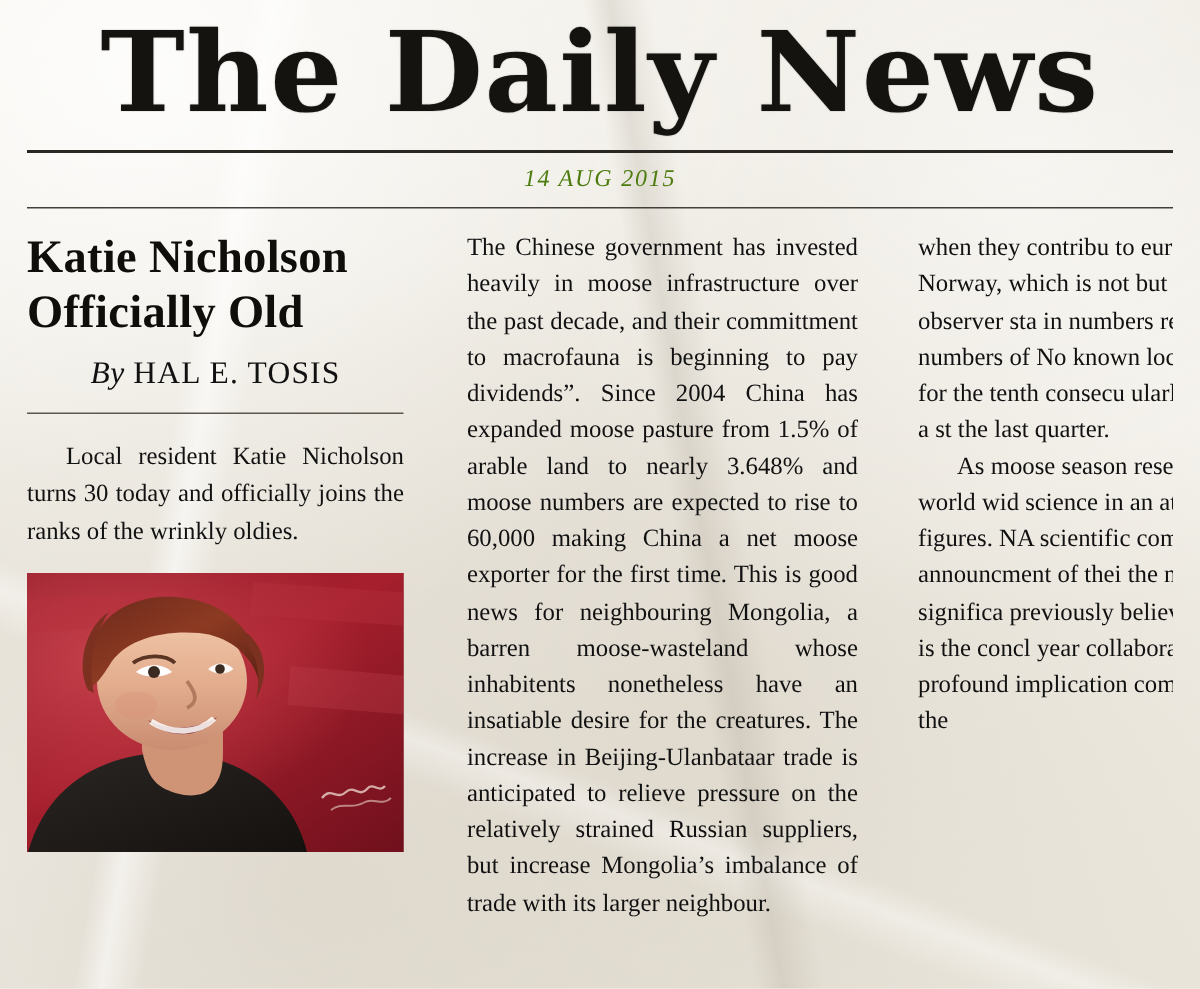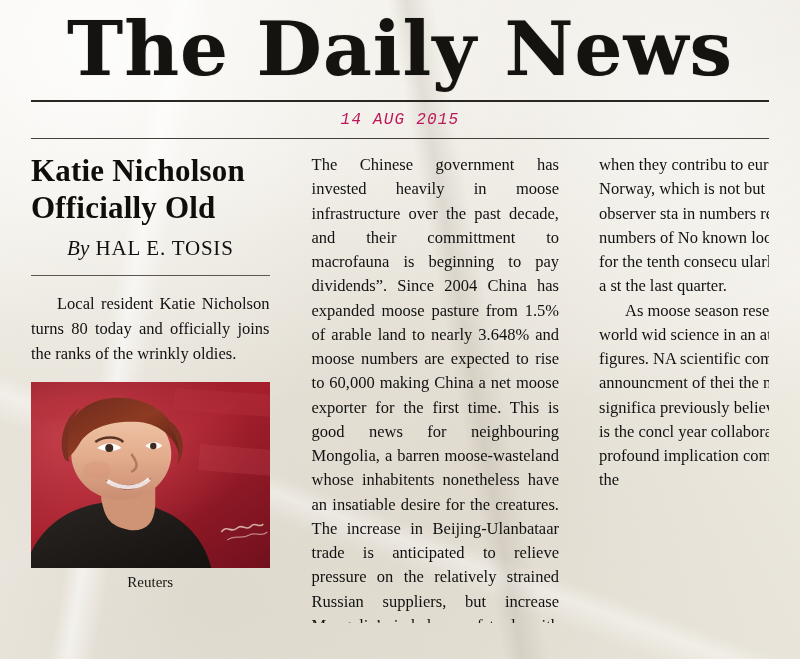--- a/index.html
+++ b/index.html
@@ -34,21 +34,21 @@
       linear-gradient(100deg, rgba(255,255,255,0) 18%, rgba(255,255,255,0.55) 20%, rgba(255,255,255,0) 23%),
       linear-gradient(80deg, rgba(180,172,158,0) 55%, rgba(180,172,158,0.28) 57%, rgba(180,172,158,0) 60%),
       linear-gradient(200deg, rgba(255,255,255,0) 70%, rgba(255,255,255,0.4) 72%, rgba(255,255,255,0) 75%);
     pointer-events: none;
   }
   .sheet {
     position: relative;
     width: 800px;
     height: 587px;
     box-sizing: border-box;
-    padding: 0 31px;
+    padding: 0 18px;
   }
 
   
   .masthead {
     text-align: center;
     padding-top: 12px;
   }
   .masthead-title {
     font-family: "DejaVu Serif", "Liberation Serif", serif;
     font-weight: 700;
@@ -63,26 +63,26 @@
   .rule-thick {
     border-top: 2px solid #2a2722;
     margin: 14px 0 0 0;
   }
   .rule-thin {
     border-top: 1px solid #43403a;
     margin: 0;
   }
   .dateline {
     text-align: center;
-    font-family: Liberation Mono, monospace;
+    font-family: Liberation Serif, serif;
     font-style: italic;
     font-size: 16px;
     letter-spacing: 1.2px;
     padding: 9px 0 9px 0;
-    color: #be185d;
+    color: #4d7c0f;
   }
 
   
   .columns {
     display: flex;
     gap: 0;
     padding-top: 14px;
     height: 470px;
     overflow: hidden;
   }
@@ -189,21 +189,21 @@
 
     <div class="col col-1">
       <h1 class="headline">Katie Nicholson Officially Old</h1>
 
       <div class="byline">
         <span class="by">By</span>
         <span class="author">HAL E. TOSIS</span>
       </div>
       <div class="byline-rule"></div>
 
-      <p class="lede">Local resident Katie Nicholson turns 80 today and officially joins the ranks of the wrinkly oldies.</p>
+      <p class="lede">Local resident Katie Nicholson turns 30 today and officially joins the ranks of the wrinkly oldies.</p>
 
       <div class="photo-wrap">
         <svg class="photo" viewBox="0 0 290 186" preserveAspectRatio="xMidYMid slice">
           <defs>
             <linearGradient id="bgRed" x1="0" y1="0" x2="1" y2="1">
               <stop offset="0%" stop-color="#8d1a27"></stop>
               <stop offset="45%" stop-color="#a61f2d"></stop>
               <stop offset="100%" stop-color="#6c0f1b"></stop>
             </linearGradient>
             <radialGradient id="glow" cx="0.25" cy="0.3" r="0.6">
@@ -253,21 +253,20 @@
           <path d="M126 72 C132 80 134 86 126 90" stroke="#b07a5e" stroke-width="2.5" fill="none"></path>
 
           <path d="M100 98 C114 112 136 110 146 96 C134 104 114 106 100 98 Z" fill="#7e2a2c"></path>
           <path d="M102 99 C116 108 134 107 144 97" stroke="#ffffff" stroke-width="4" fill="none" opacity="0.85"></path>
 
           <ellipse cx="92" cy="88" rx="14" ry="9" fill="#d79277" opacity="0.35"></ellipse>
 
           <path d="M216 150 c6 -8 10 2 16 -4 c5 -5 9 4 14 -2 c4 -5 8 3 12 -2" stroke="#e8cfc6" stroke-width="1.6" fill="none" opacity="0.8"></path>
           <path d="M222 158 c8 -6 14 0 22 -5 c6 -4 12 3 18 -3" stroke="#e8cfc6" stroke-width="1.3" fill="none" opacity="0.6"></path>
         </svg>
-        <div class="photo-caption">Reuters</div>
       </div>
     </div>
 
     <div class="col col-2">
       <p class="body-text">The Chinese government has invested heavily in moose infrastructure over the past decade, and their committment to macrofauna is beginning to pay dividends”. Since 2004 China has expanded moose pasture from 1.5% of arable land to nearly 3.648% and moose numbers are expected to rise to 60,000 making China a net moose exporter for the first time. This is good news for neighbouring Mongolia, a barren moose-wasteland whose inhabitents nonetheless have an insatiable desire for the creatures. The increase in Beijing-Ulanbataar trade is anticipated to relieve pressure on the relatively strained Russian suppliers, but increase Mongolia’s imbalance of trade with its larger neighbour.</p>
 
     </div>
 
     <div class="col col-3">
       <div class="clip">

